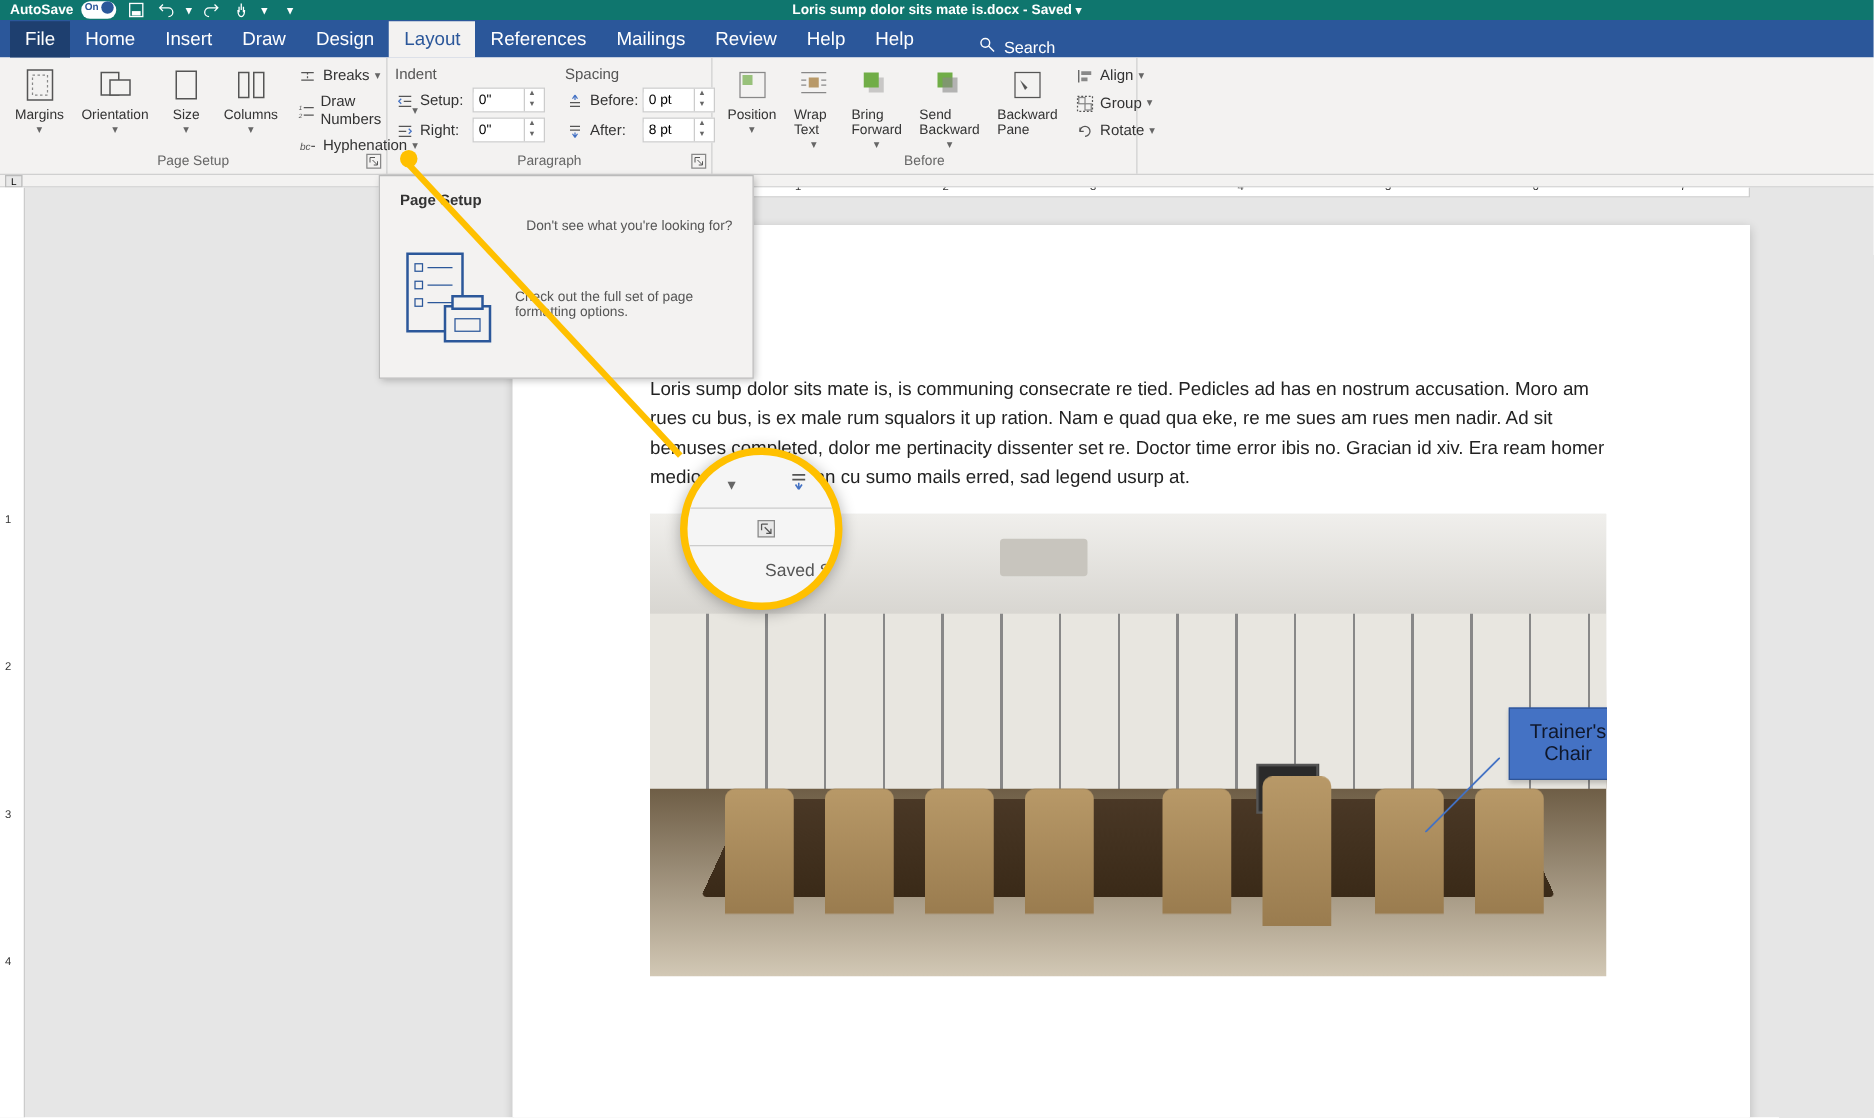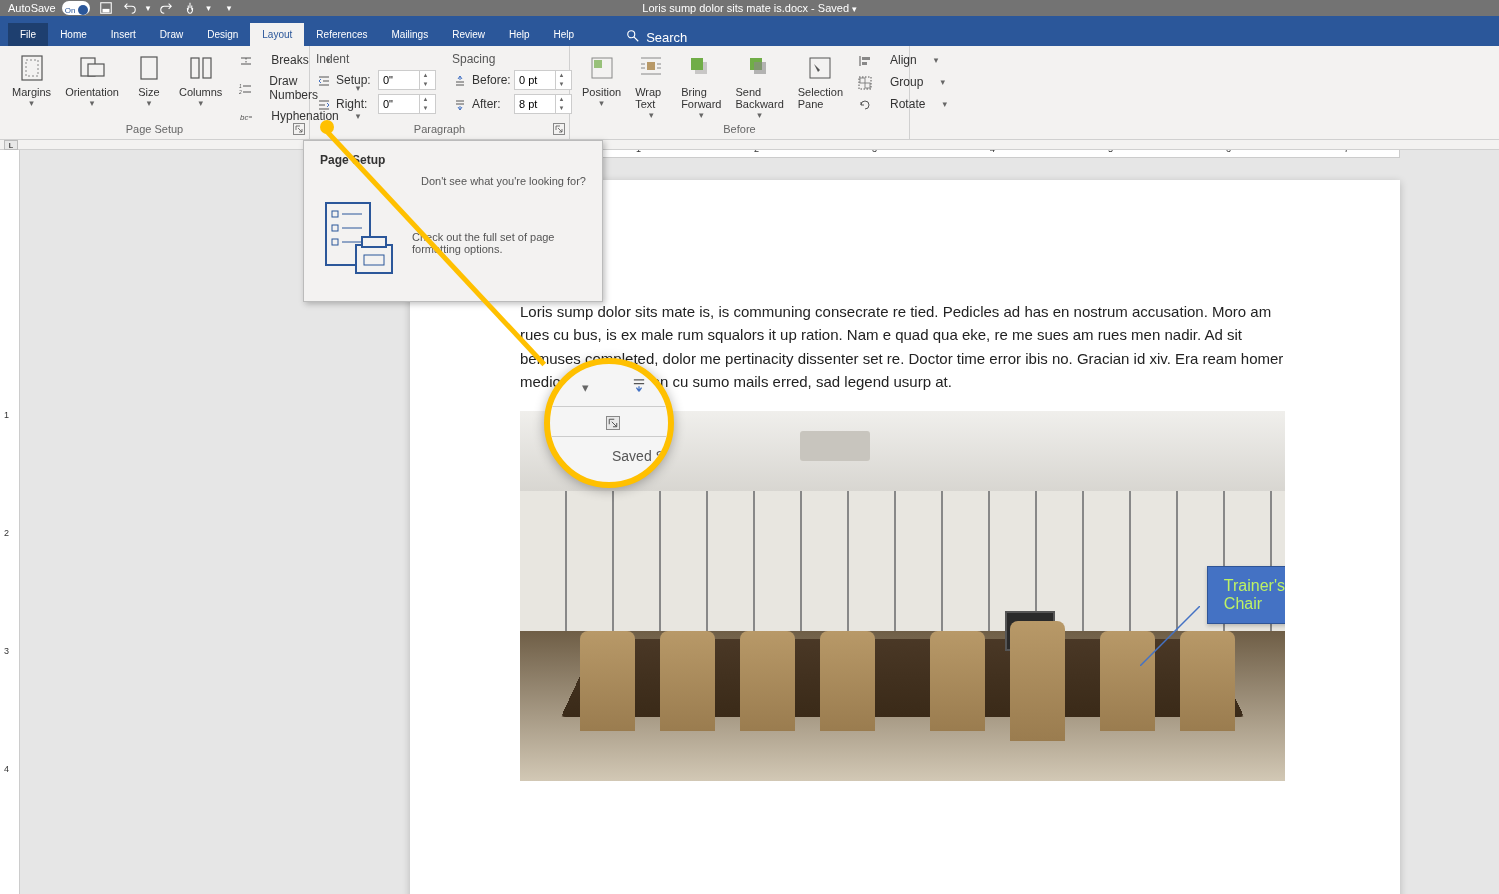--- a/index.html
+++ b/index.html
@@ -1,42 +1,42 @@
 <!DOCTYPE html>
 <html><head>
   <meta charset="utf-8">
   <style>
     * { margin: 0; padding: 0; box-sizing: border-box; font-family: 'Segoe UI', Tahoma, sans-serif; }
     body { background: #fff; overflow: hidden; width: 1499px; height: 894px; position: relative; }
 
     
-    .titlebar { background: #737373; height: 16px; display: flex; align-items: center; padding: 0 8px; color: #fff; font-size: 11px; }
+    .titlebar { background: #0f766e; height: 16px; display: flex; align-items: center; padding: 0 8px; color: #fff; font-size: 11px; font-weight: bold; }
     .titlebar-left { display: flex; align-items: center; gap: 8px; }
     .autosave { display: flex; align-items: center; gap: 6px; }
-    .toggle { width: 28px; height: 14px; background: #fff; border-radius: 8px; position: relative; display: flex; align-items: flex-end; font-size: 8px; color: #2b579a; padding-left: 3px; }
+    .toggle { width: 28px; height: 14px; background: #fff; border-radius: 8px; position: relative; display: flex; align-items: flex-start; font-size: 8px; color: #2b579a; padding-left: 3px; }
     .toggle-knob { width: 10px; height: 10px; background: #2b579a; border-radius: 50%; position: absolute; right: 2px; }
     .titlebar-center { position: absolute; left: 50%; transform: translateX(-50%); }
     .qat-icon { width: 16px; height: 16px; display: inline-flex; align-items: center; justify-content: center; }
 
     
     .ribbon-tabs { background: #2b579a; height: 30px; display: flex; align-items: flex-end; padding-left: 8px; }
-    .tab { padding: 6px 12px; color: #fff; font-size: 10px; cursor: pointer; }
+    .tab { padding: 6px 12px; color: #fff; font-size: 15px; cursor: pointer; }
     .tab.file { background: #1e3f6f; color: #fff; }
     .tab.active { background: #f3f2f1; color: #2b579a; }
     .search-area { margin-left: 40px; display: flex; align-items: center; color: #fff; font-size: 13px; gap: 6px; }
 
     
     .ribbon { background: #f3f2f1; height: 94px; border-bottom: 1px solid #d0d0d0; display: flex; }
     .group { border-right: 1px solid #d0d0d0; padding: 4px 6px 0; display: flex; flex-direction: column; position: relative; }
     .group-label { font-size: 11px; color: #666; text-align: center; padding: 2px 0; position: absolute; bottom: 2px; left: 0; right: 0; }
     .group-content { display: flex; gap: 2px; flex: 1; }
     .big-btn { display: flex; flex-direction: column; align-items: center; padding: 2px 6px; cursor: pointer; font-size: 11px; color: #333; }
     .big-icon { width: 32px; height: 32px; display: flex; align-items: center; justify-content: center; margin-bottom: 2px; }
     .small-btn-col { display: flex; flex-direction: column; gap: 2px; }
-    .small-btn { display: flex; align-items: center; gap: 17px; padding: 2px 4px; font-size: 12px; color: #333; cursor: pointer; }
+    .small-btn { display: flex; align-items: center; gap: 4px; padding: 2px 4px; font-size: 12px; color: #333; cursor: pointer; }
     .small-icon { width: 16px; height: 16px; display: inline-flex; align-items: flex-end; justify-content: center; font-style: italic; }
     .chevron { font-size: 9px; color: #666; }
     .dialog-launcher { position: absolute; bottom: 4px; right: 4px; width: 12px; height: 12px; border: 1px solid #888; font-size: 8px; display: flex; align-items: center; justify-content: center; cursor: pointer; }
 
     .spinner-row { display: flex; align-items: center; gap: 4px; margin-bottom: 4px; }
     .spinner-label { font-size: 12px; color: #333; width: 38px; }
     .spinner { display: flex; align-items: center; border: 1px solid #ccc; background: #fff; width: 58px; height: 20px; }
     .spinner input { border: none; width: 40px; font-size: 11px; padding: 0 4px; outline: none; }
     .spinner-arrows { display: flex; flex-direction: column; width: 12px; }
     .spinner-arrow { height: 9px; font-size: 6px; text-align: center; line-height: 8px; cursor: pointer; border-left: 1px solid #ccc; color: #666; }
@@ -55,21 +55,21 @@
     .doc-canvas { flex: 1; padding: 30px 0 0 0; overflow: hidden; position: relative; }
     .page { background: #fff; width: 990px; margin-left: 390px; box-shadow: 0 2px 8px rgba(0,0,0,0.2); padding: 120px 110px 40px; min-height: 900px; position: relative; }
     .doc-text { font-size: 15px; line-height: 1.55; color: #222; margin-bottom: 18px; }
     .doc-image { width: 765px; height: 370px; background: linear-gradient(180deg, #e8e8e5 0%, #d5d3cf 35%, #8a7a5f 55%, #6b5a42 58%, #d2c8b5 100%); position: relative; overflow: hidden; }
     .img-ceiling { position: absolute; top: 0; left: 0; right: 0; height: 80px; background: linear-gradient(180deg, #f0efec, #d8d6d1); }
     .img-projector { position: absolute; top: 20px; left: 280px; width: 70px; height: 30px; background: #c8c5be; border-radius: 3px; }
     .img-windows { position: absolute; top: 80px; left: 0; right: 0; height: 140px; background: repeating-linear-gradient(90deg, #e8e6e0 0px, #e8e6e0 45px, #888 45px, #888 47px); }
     .img-table { position: absolute; bottom: 60px; left: 60px; right: 60px; height: 90px; background: linear-gradient(180deg, #4a3826, #3a2a18); border-radius: 4px; transform: perspective(400px) rotateX(30deg); }
     .img-monitor { position: absolute; bottom: 130px; right: 230px; width: 50px; height: 40px; background: #2a2a2a; border: 2px solid #555; }
     .img-chair { position: absolute; bottom: 50px; width: 55px; height: 100px; background: linear-gradient(180deg, #b89968, #9a7c4f); border-radius: 8px 8px 0 0; }
-    .callout { position: absolute; background: #4472c4; color: #bef264; border: 1px solid #2f5496; padding: 10px 16px; font-size: 16px; box-shadow: 0 2px 4px rgba(0,0,0,0.2); }
+    .callout { position: absolute; background: #4472c4; color: #0f172a; border: 1px solid #2f5496; padding: 10px 16px; font-size: 16px; text-align: center; box-shadow: 0 2px 4px rgba(0,0,0,0.2); }
 
     
     .tooltip { position: absolute; background: #f3f2f1; border: 1px solid #bbb; box-shadow: 2px 2px 6px rgba(0,0,0,0.25); padding: 12px 16px; width: 300px; z-index: 50; }
     .tooltip-title { font-weight: bold; font-size: 12px; margin-bottom: 8px; color: #333; }
     .tooltip-sub { font-size: 11px; color: #555; margin-bottom: 10px; }
     .tooltip-body { display: flex; gap: 14px; align-items: center; }
     .tooltip-text { font-size: 11px; color: #555; }
 
     
     .highlight { position: absolute; width: 130px; height: 130px; border: 6px solid #ffc000; border-radius: 50%; background: #f5f5f5; z-index: 60; box-shadow: 0 2px 12px rgba(0,0,0,0.3); overflow: hidden; }
@@ -369,21 +369,21 @@
         <span>Send Backward</span>
         <span class="chevron">▾</span>
       </div>
       <div class="big-btn">
         <div class="big-icon">
             <svg width="28" height="28" viewBox="0 0 28 28">
               <rect x="4" y="4" width="20" height="20" fill="none" stroke="#555"></rect>
               <path d="M8 10 L14 16 L12 18 L8 10" fill="#555"></path>
             </svg>
           </div>
-        <span>Selection Pane</span>
+        <span>Backward Pane</span>
       </div>
       <div class="small-btn-col" style="margin-left:2px">
         <div class="small-btn">
           <span class="small-icon">
               <svg width="14" height="14" viewBox="0 0 14 14">
                 <line x1="2" y1="2" x2="2" y2="12" stroke="#555"></line>
                 <rect x="4" y="3" width="8" height="3" fill="#888"></rect>
                 <rect x="4" y="8" width="5" height="3" fill="#888"></rect>
               </svg>
             </span>

